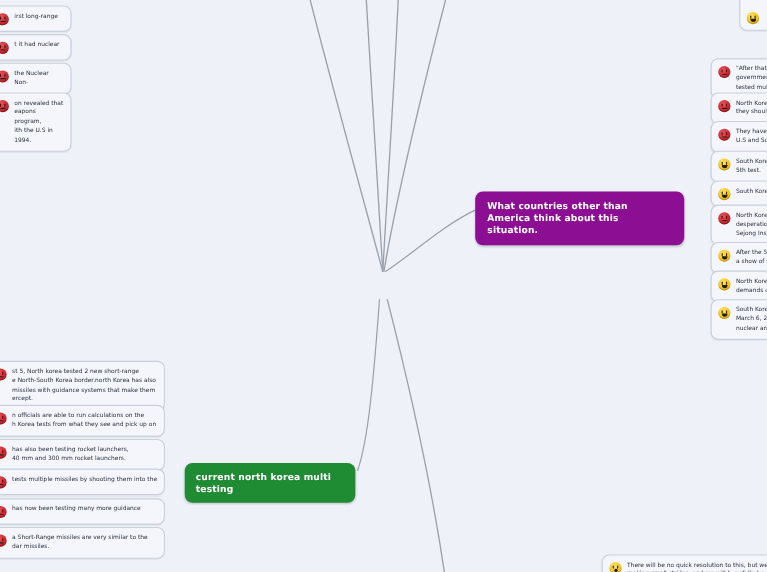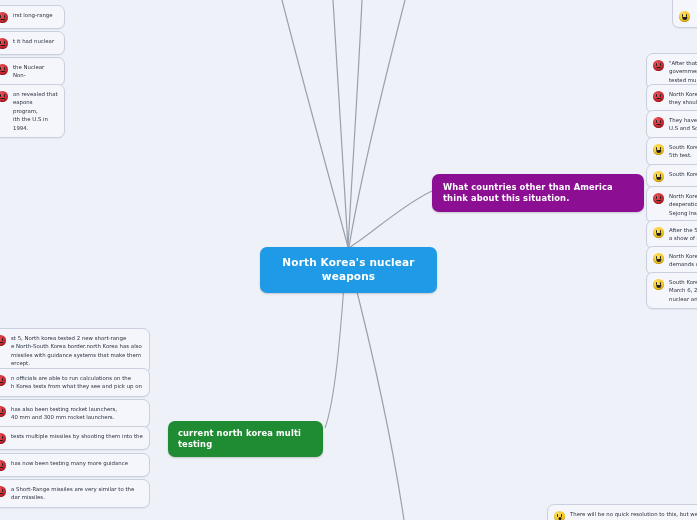--- a/index.html
+++ b/index.html
@@ -45,21 +45,21 @@
     width: 177px;
     padding: 9px 10px;
     background: #1e9ae6;
     font-size: 10.5px;
     text-align: center;
     box-shadow: 0 1px 2px rgba(0,0,0,.18);
   }
   .node-purple {
     left: 432px;
     top: 174px;
-    width: 212px;
+    width: 190px;
     padding: 8px 11px;
     background: #8c0f93;
     font-size: 8.3px;
     box-shadow: 0 1px 2px rgba(0,0,0,.18);
   }
   .node-green {
     left: 168px;
     top: 421px;
     width: 155px;
     padding: 7px 10px;
@@ -154,23 +154,20 @@
       <path d="M348 247 C 330 180 305 90 282 0"></path>
       <path d="M348 247 C 344 175 338 85 333 0"></path>
       <path d="M348 247 C 352 175 358 85 362 0"></path>
       <path d="M349 247 C 360 180 382 90 405 0"></path>
       <path d="M350 247 C 370 235 402 205 432 191" stroke-width="1.1"></path>
       <path d="M345 272 C 340 340 335 400 325 428" stroke-width="1.1"></path>
       <path d="M352 272 C 372 350 392 440 404 520"></path>
     </g>
   </svg>
 
-  <div class="node node-central">
-    <span>North Korea's nuclear weapons</span>
-  </div>
 
   <div class="node node-purple">
     <span>What countries other than America think about this situation.</span>
   </div>
 
   <div class="node node-green">
     <span>current north korea multi testing</span>
   </div>
 
   <div class="card left-top" style="top:5px;">

